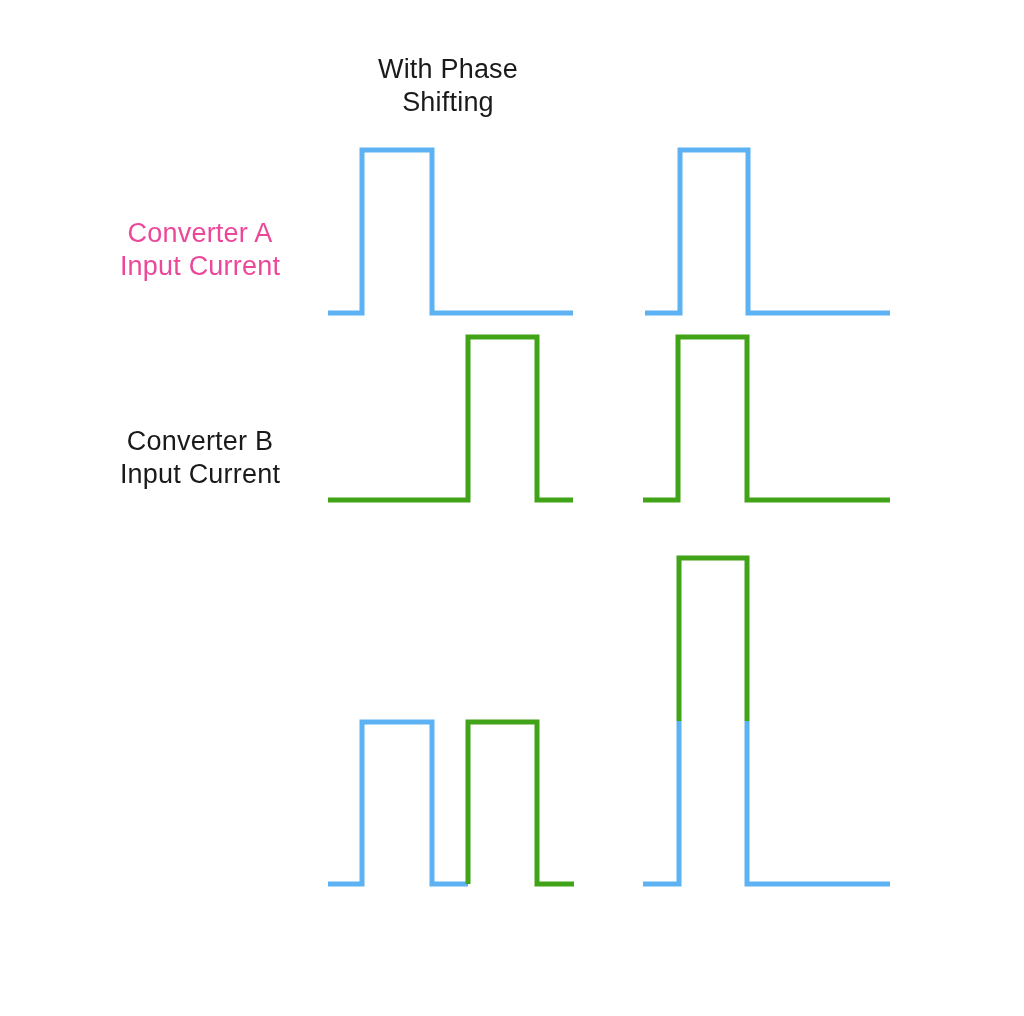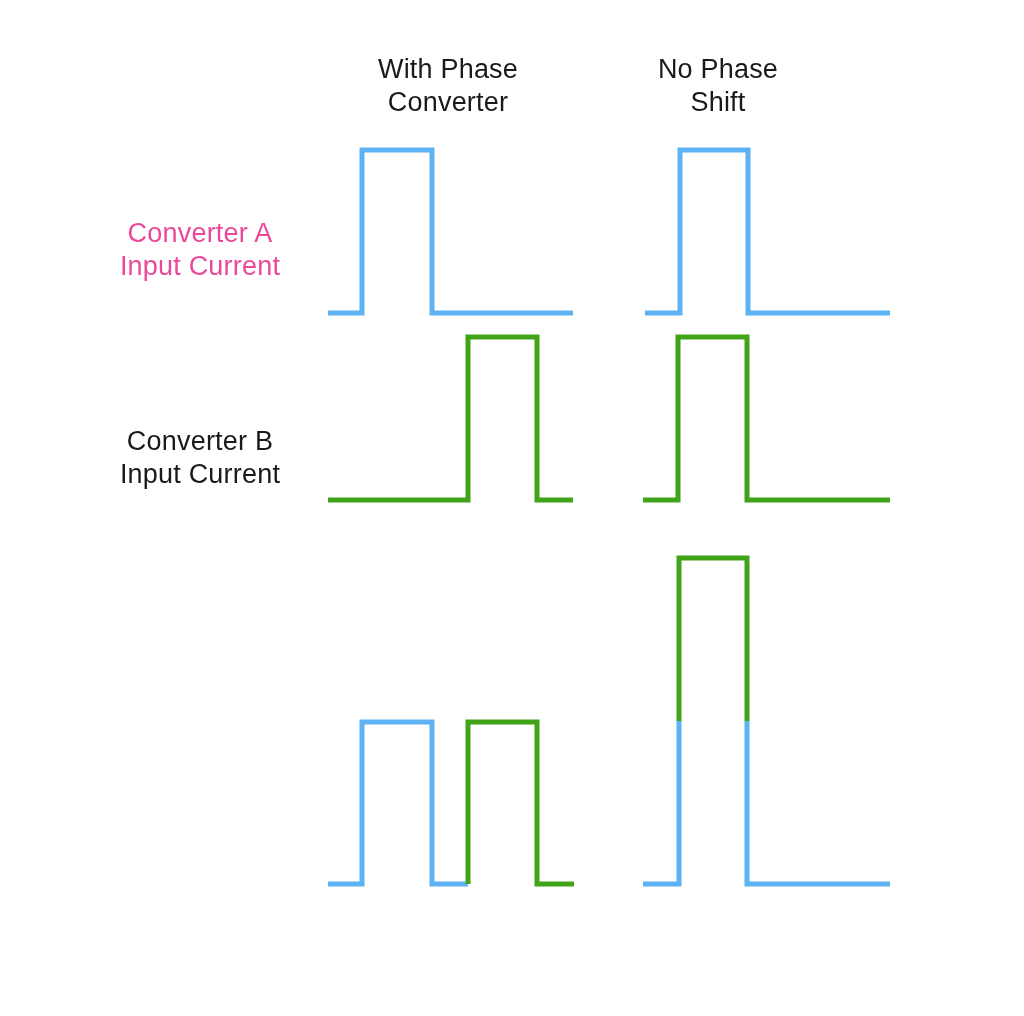--- a/index.html
+++ b/index.html
@@ -42,24 +42,22 @@
       <polyline points="645,313 680,313 680,150 748,150 748,313 890,313" fill="none" stroke="#5CB2F2" stroke-width="5" stroke-linejoin="miter" stroke-linecap="butt"></polyline>
       <polyline points="643,500 678,500 678,337 747,337 747,500 890,500" fill="none" stroke="#41A317" stroke-width="5" stroke-linejoin="miter" stroke-linecap="butt"></polyline>
       <polyline points="328,884 362,884 362,722 432,722 432,884 468,884" fill="none" stroke="#5CB2F2" stroke-width="5" stroke-linejoin="miter" stroke-linecap="butt"></polyline>
       <polyline points="468,884 468,722 537,722 537,884 574,884" fill="none" stroke="#41A317" stroke-width="5" stroke-linejoin="miter" stroke-linecap="butt"></polyline>
       <polyline points="643,884 679,884 679,721" fill="none" stroke="#5CB2F2" stroke-width="5" stroke-linejoin="miter" stroke-linecap="butt"></polyline>
       <polyline points="679,721 679,558 747,558 747,721" fill="none" stroke="#41A317" stroke-width="5" stroke-linejoin="miter" stroke-linecap="butt"></polyline>
       <polyline points="747,721 747,884 890,884" fill="none" stroke="#5CB2F2" stroke-width="5" stroke-linejoin="miter" stroke-linecap="butt"></polyline>
     </svg>
 
   <div class="label hdr-left" style="color: rgb(26, 26, 26);">With Phase
-Converter</div>
+Shifting</div>
 
-  <div class="label hdr-right" style="color: rgb(26, 26, 26);">No Phase
-Shift</div>
 
   <div class="label lbl-a" style="color: #ec4899;">Converter A
 Input Current</div>
 
   <div class="label lbl-b" style="color: rgb(26, 26, 26);">Converter B
 Input Current</div>
 
 
 </div>
 

